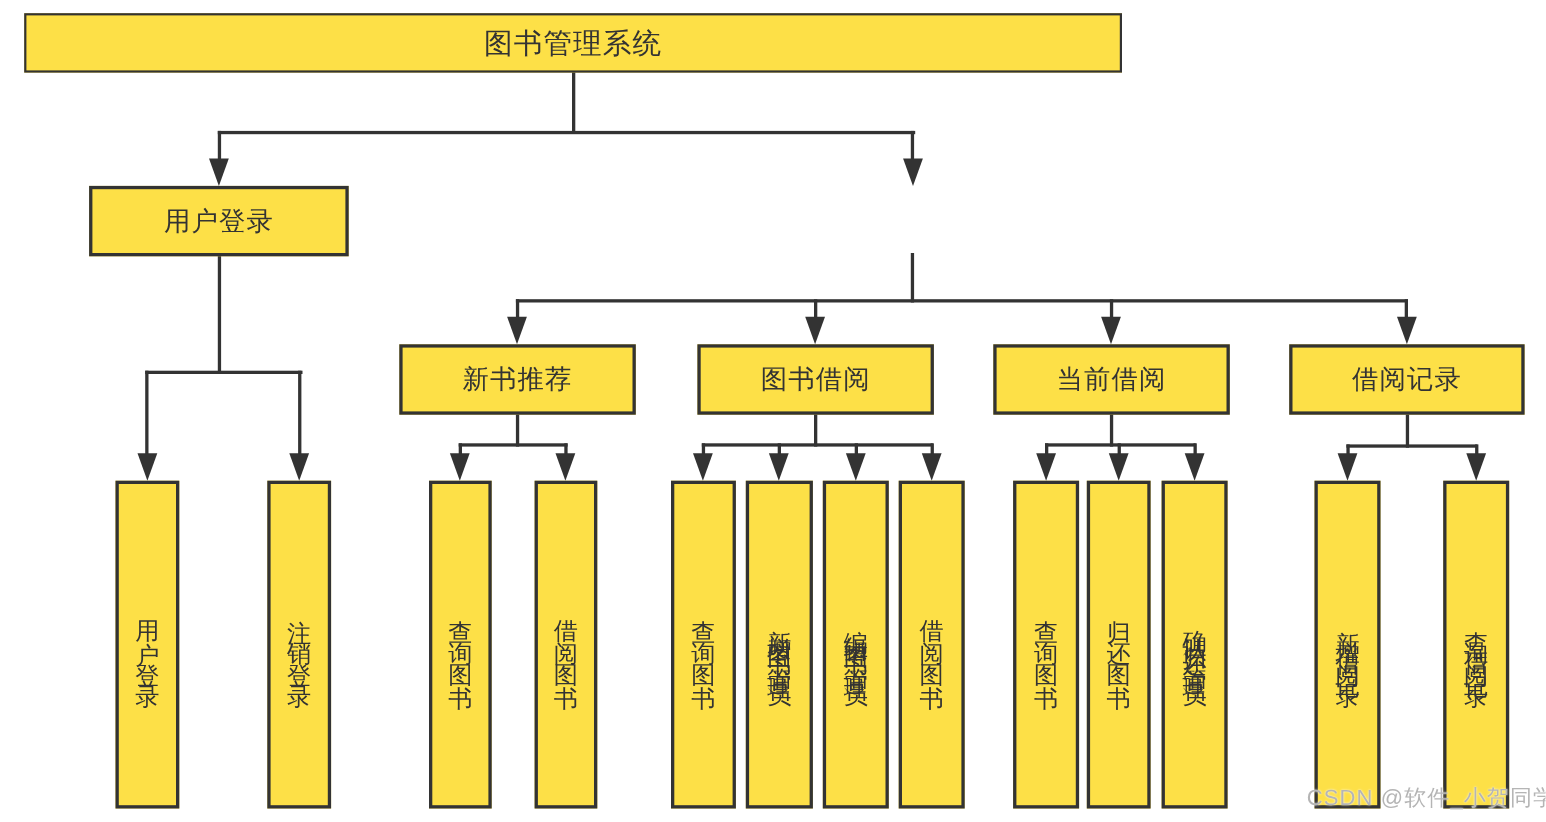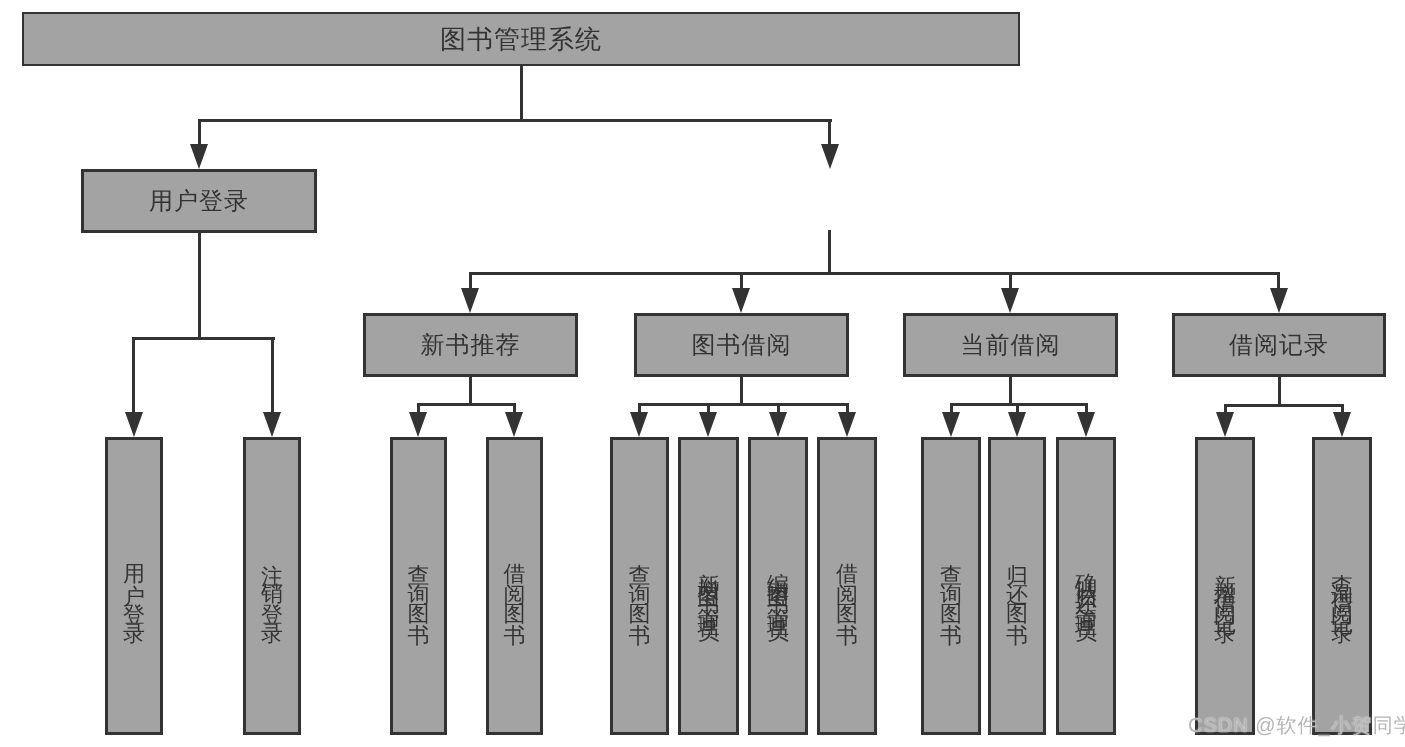--- a/index.html
+++ b/index.html
@@ -20,21 +20,21 @@
   .arrow {
     position:absolute; width:0; height:0;
     border-left:9px solid transparent;
     border-right:9px solid transparent;
     border-top:25px solid #333333;
   }
 
   
   .box {
     position:absolute;
-    background:#a3a3a3;
+    background:#fde047;
     border:3px solid #333333;
     display:flex; align-items:center; justify-content:center;
     text-align:center;
   }
   .root  { border-width:2px; font-size:26px; letter-spacing:1px; }
   .l2    { font-size:24px; letter-spacing:1px; }
   .l3    { font-size:24px; letter-spacing:1px; }
   .leaf  { top:437px; height:298px; font-size:22px; }
   .leaf > span {
     writing-mode:vertical-rl;

